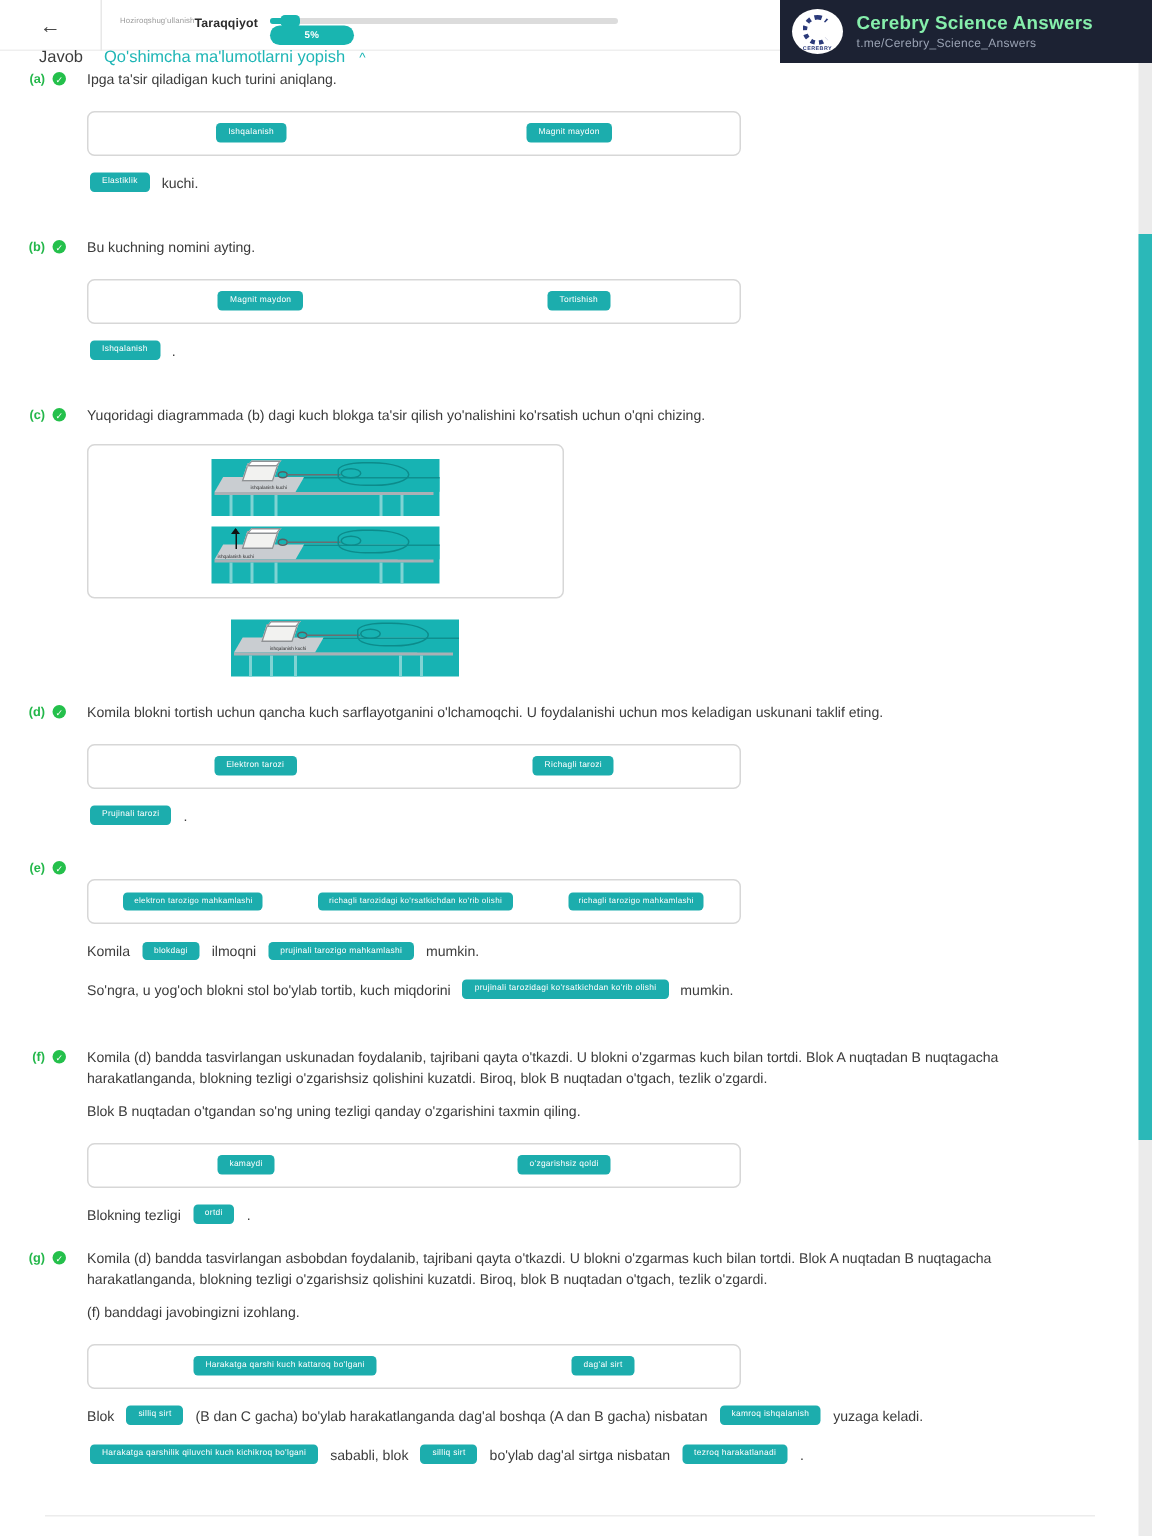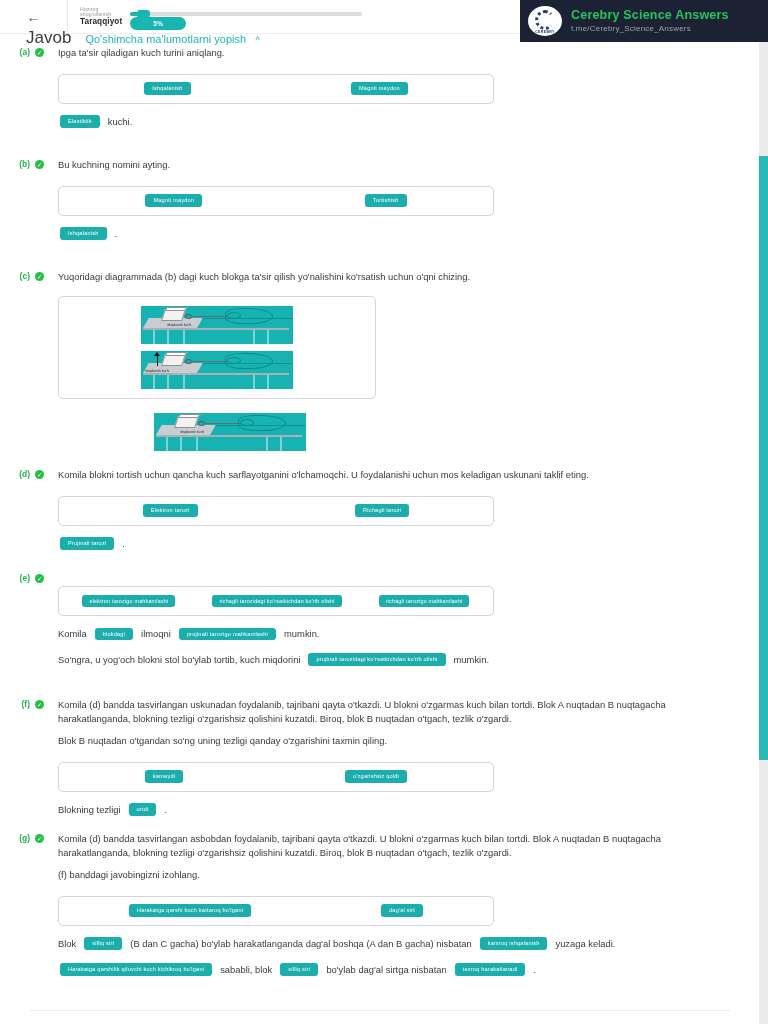--- a/index.html
+++ b/index.html
@@ -17,21 +17,21 @@
     position: absolute; top: 0; left: 0; width: 768px; height: 34px;
     background: #ffffff; display: flex; align-items: center;
     border-bottom: 1px solid #efefef;
   }
   .back-cell {
     width: 68px; height: 34px; display: flex; align-items: center; justify-content: center;
     border-right: 1px solid #e8e8e8;
   }
   .back-arrow { font-size: 14px; color: #4a4a4a; line-height: 1; }
   .progress-cell { display: flex; align-items: center; padding-left: 12px; height: 34px; }
-  .progress-labels { display: flex; flex-direction: column; justify-content: center; line-height: 1.05; }
+  .progress-labels { display: flex; flex-direction: row; justify-content: center; line-height: 1.05; }
   .prog-small { font-size: 5.2px; color: #9a9a9a; letter-spacing: .1px; }
   .prog-title { font-size: 8.2px; color: #2b2b2b; font-weight: bold; letter-spacing: .1px; }
   .progress-wrap { position: relative; margin-left: 8px; width: 232px; height: 22px; }
   .track {
     position: absolute; top: 6px; left: 0; width: 232px; height: 4px;
     background: #dcdcdc; border-radius: 2px;
   }
   .track-fill {
     position: absolute; top: 6px; left: 0; width: 13px; height: 4px;
     background: #19b5b0; border-radius: 2px;
@@ -60,35 +60,35 @@
   .banner-logo .ring {
     width: 20px; height: 20px; border-radius: 50%;
     border: 3px dotted #2b3a7a; border-right-color: transparent;
     margin-bottom: 3px;
   }
   .banner-logo .brandmini {
     position: absolute; bottom: 2px; left: 0; right: 0; text-align: center;
     font-size: 3.6px; color: #2b3a7a; font-weight: bold; letter-spacing: .3px;
   }
   .banner-txt { margin-left: 9px; display: flex; flex-direction: column; line-height: 1.25; }
-  .banner-title { color: #22c55e; font-size: 12.5px; font-weight: bold; letter-spacing: .2px; }
+  .banner-title { color: #86efac; font-size: 12.5px; font-weight: bold; letter-spacing: .2px; }
   .banner-sub { color: #9aa3b4; font-size: 8px; letter-spacing: .2px; }
 
   
   .scrolltrack {
     position: absolute; right: 0; top: 34px; width: 9px; height: 990px; background: #ebebeb; z-index: 30;
   }
   .scrollthumb {
     position: absolute; right: 0px; top: 156px; width: 9px; height: 604px;
     background: #2bb8b8; border-radius: 0px; z-index: 31;
   }
 
   
   .ansrow { position: absolute; top: 28px; left: 26px; display: flex; align-items: baseline; gap: 14px; }
-  .ans-label { font-size: 17px; color: #3c3c3c; }
+  .ans-label { font-size: 11px; color: #3c3c3c; }
   .ans-toggle { font-size: 11px; color: #1fb6b6; cursor: pointer; }
   .ans-caret { font-size: 9px; color: #1fb6b6; margin-left: 5px; display: inline-block; }
 
   
   .q { position: absolute; left: 0; width: 752px; }
   .q-head { display: flex; align-items: flex-start; }
   .q-tag {
     width: 30px; text-align: right; font-size: 8.5px; color: #23b74a; font-weight: bold;
     flex: 0 0 auto; padding-top: 1px;
   }

